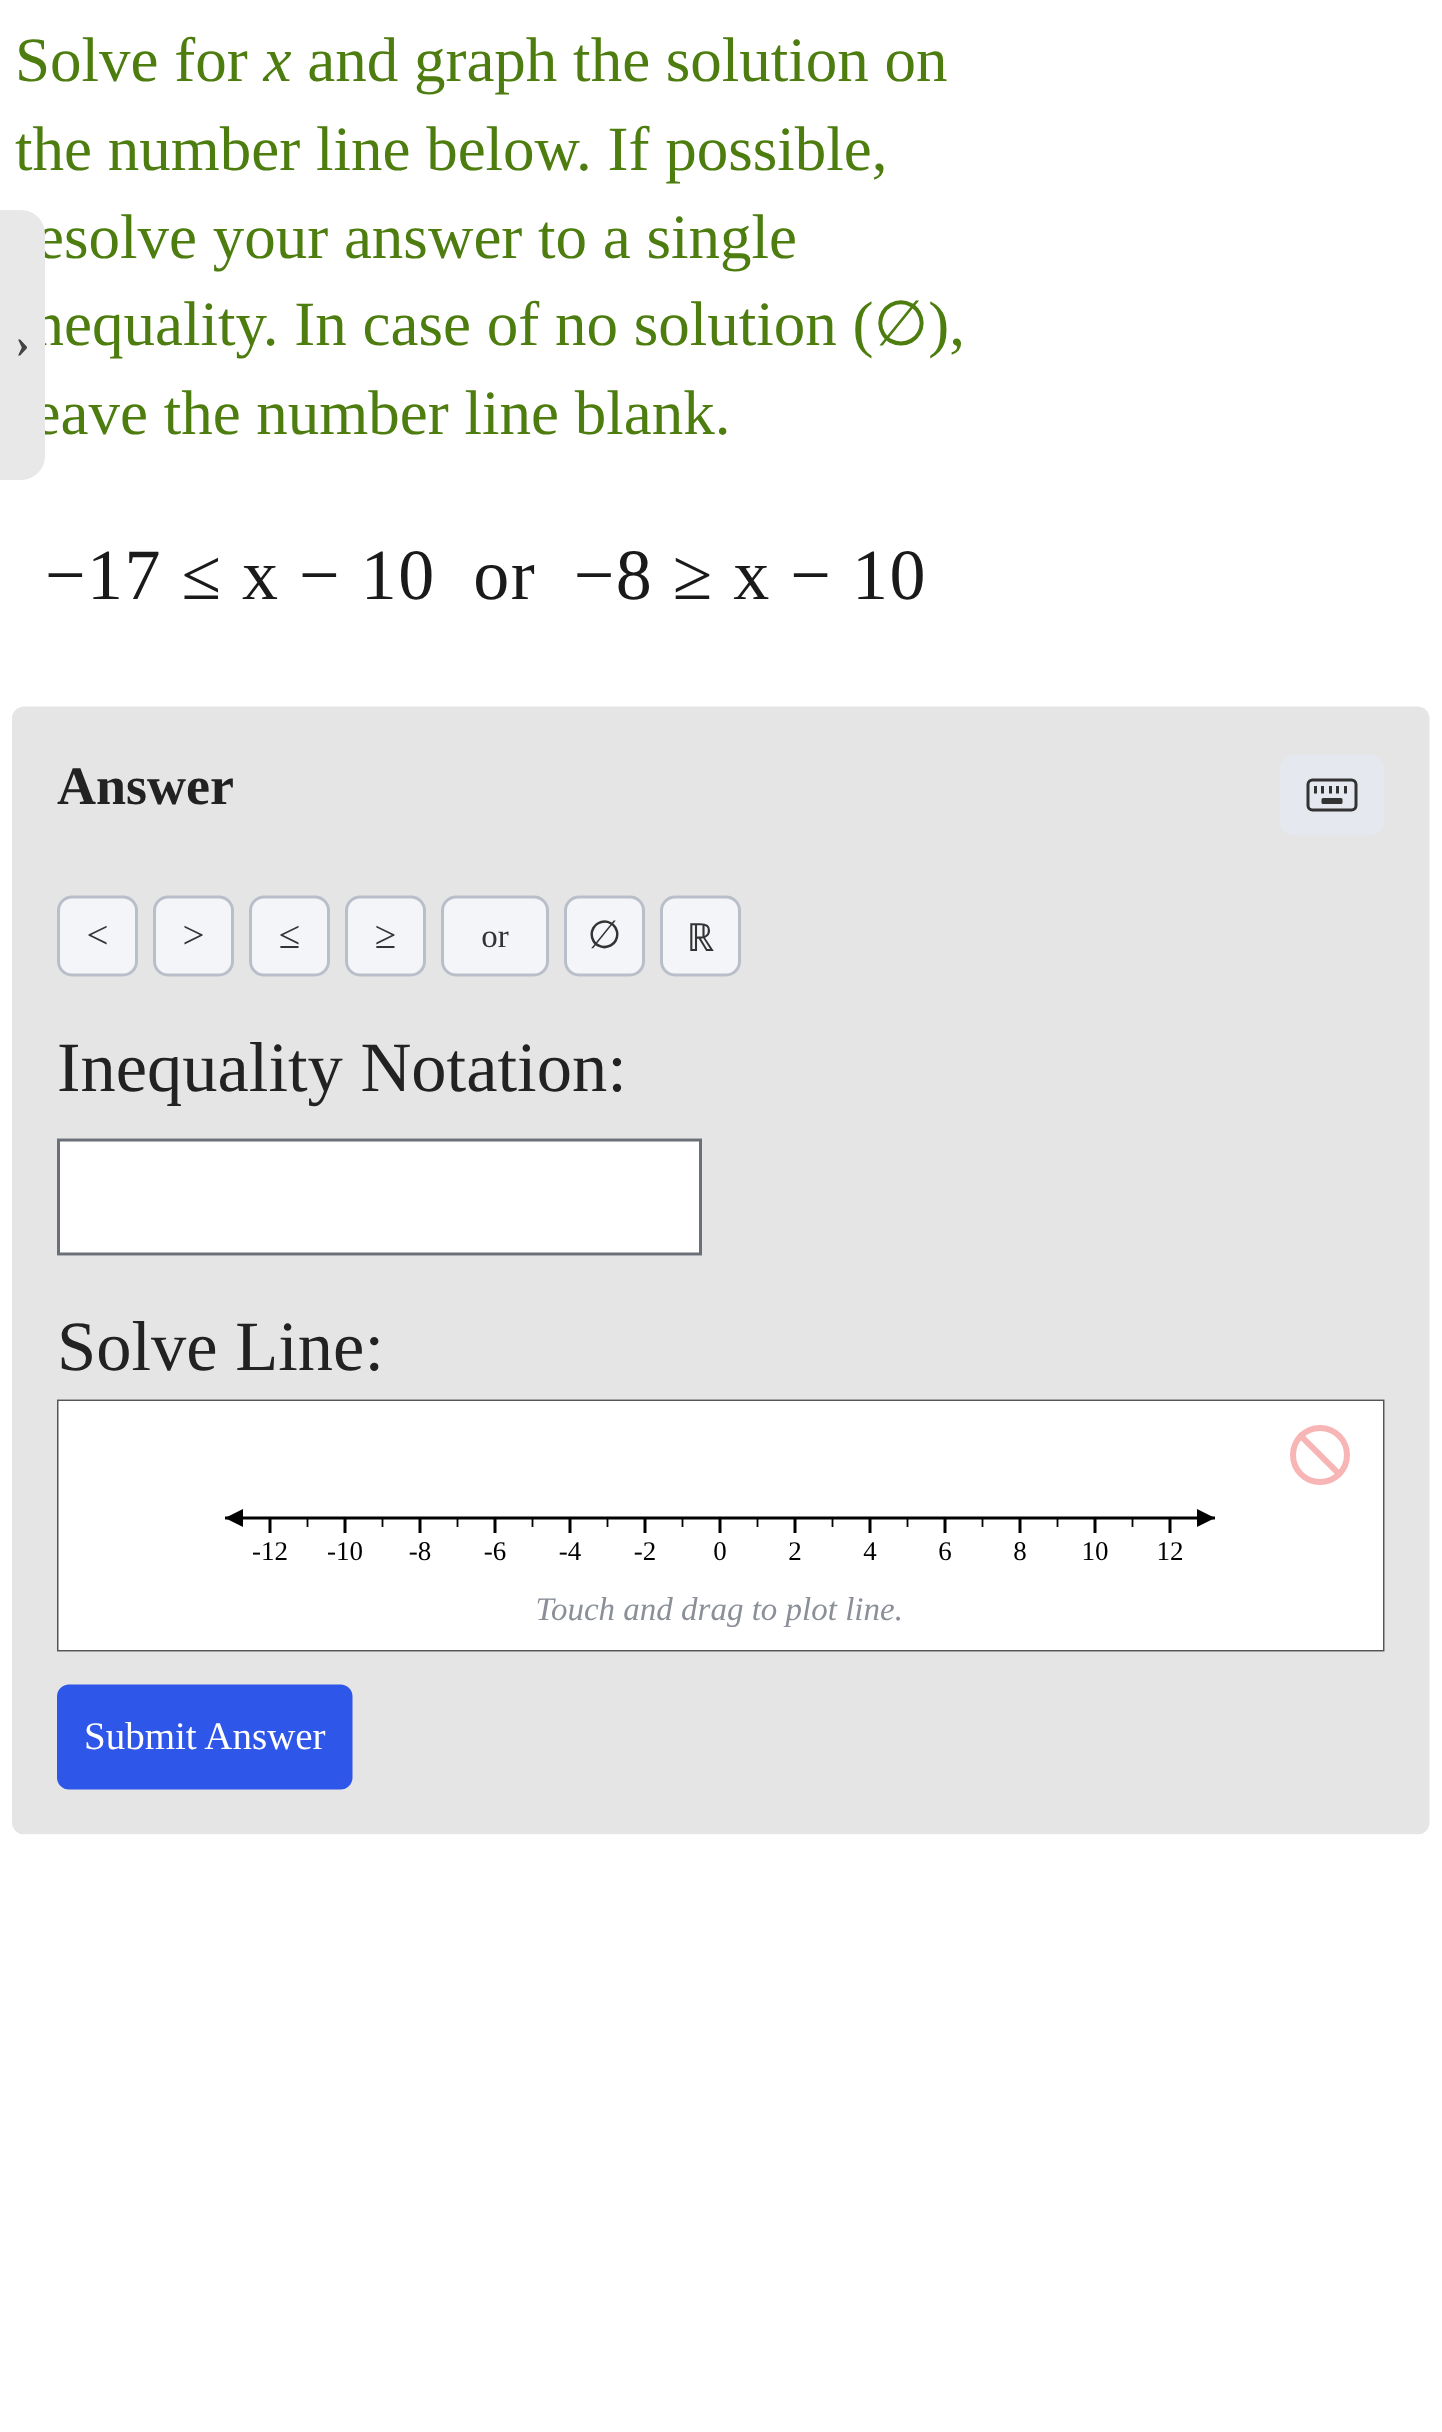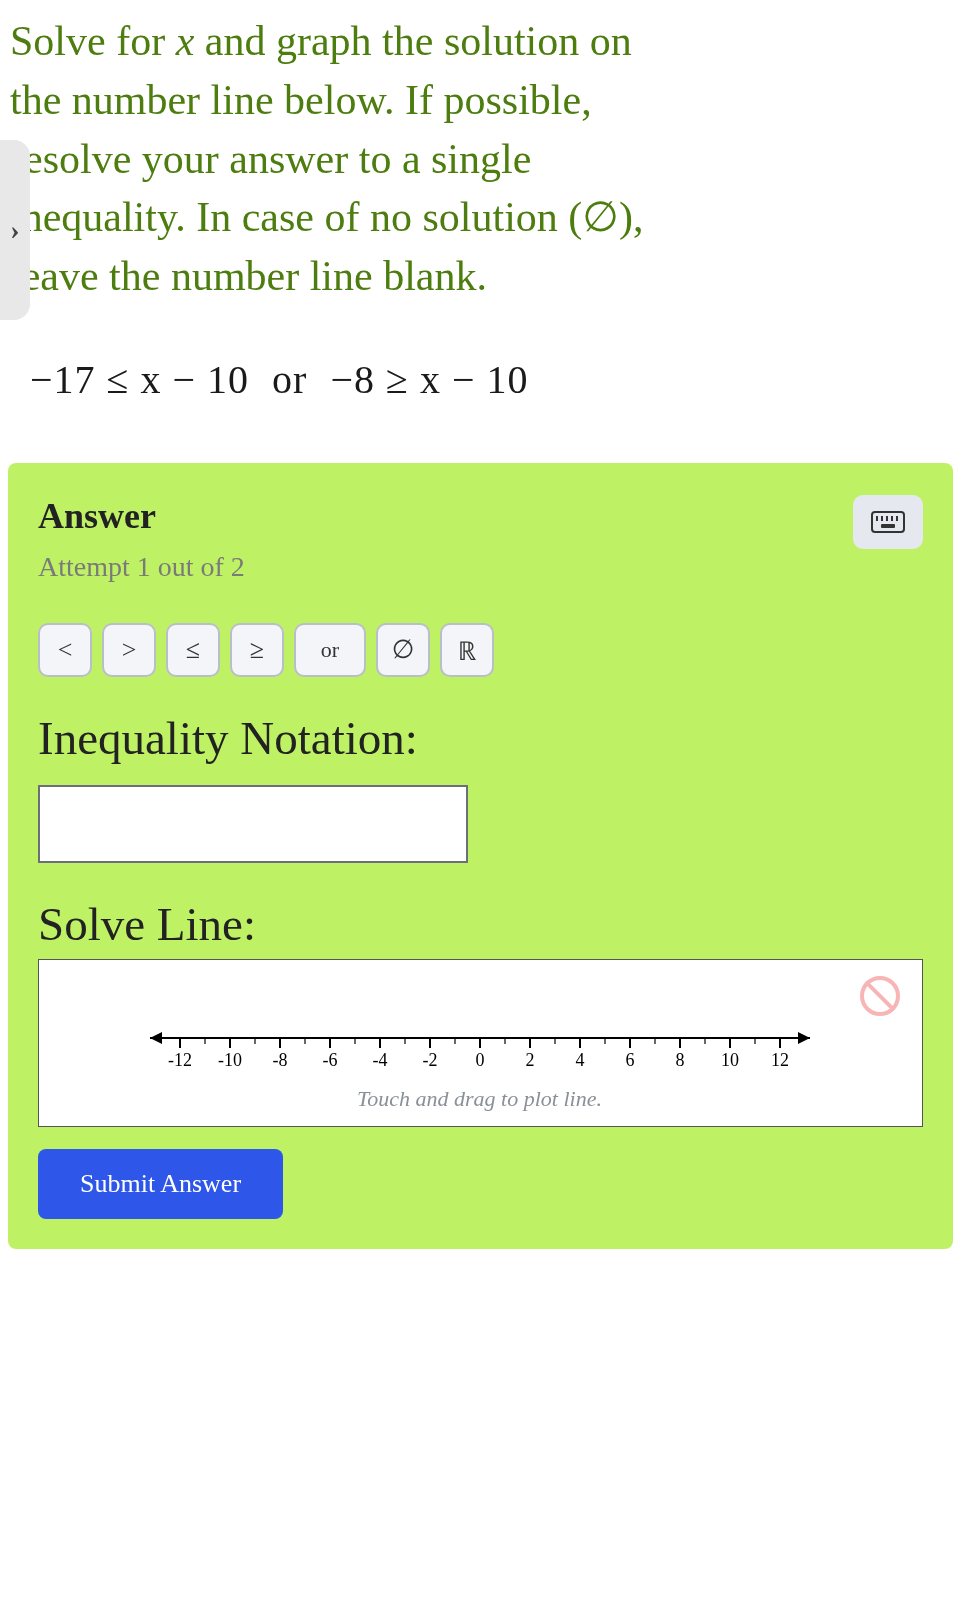--- a/index.html
+++ b/index.html
@@ -10,21 +10,21 @@
   width: 961px;
 }
 .problem-text {
   font-size: 42px;
   line-height: 1.4;
   padding: 12px 10px 0 10px;
   color: #4d7c0f;
 }
 .italic-x { font-style: italic; }
 .equation {
-  font-size: 40px;
+  font-size: 48px;
   padding: 50px 20px 60px 30px;
   font-family: Georgia, serif;
   letter-spacing: 1px;
 }
 .equation .or { margin: 0 12px; }
 .expand-tab {
   position: absolute;
   left: 0;
   top: 140px;
   width: 30px;
@@ -32,21 +32,21 @@
   background: #e8e8e8;
   border-radius: 0 16px 16px 0;
   display: flex;
   align-items: center;
   justify-content: center;
   color: #444;
   font-size: 28px;
   font-weight: bold;
 }
 .answer-panel {
-  background: #bef264;
+  background: #e5e5e5;
   margin: 0 8px;
   padding: 32px 30px 30px 30px;
   border-radius: 8px;
 }
 .answer-header {
   display: flex;
   justify-content: space-between;
   align-items: flex-start;
 }
 .answer-title {
@@ -158,21 +158,21 @@
   margin-top: 8px;
   font-family: Georgia, serif;
   font-style: italic;
 }
 .submit-btn {
   background: #2e56e9;
   color: #fff;
   font-size: 26px;
   border: none;
   border-radius: 8px;
-  padding: 20px 42px;
+  padding: 20px 18px;
   margin-top: 22px;
   font-family: Georgia, serif;
 }
 </style>
 </head>
 <body>
 
 <div class="problem-text">
   <span>Solve for </span><span class="italic-x">x</span><span> and graph the solution on</span><br>
   <span>the number line below. If possible,</span><br>
@@ -188,21 +188,20 @@
 <div class="equation">
   <span>−17 ≤ x − 10</span>
   <span class="or">or</span>
   <span>−8 ≥ x − 10</span>
 </div>
 
 <div class="answer-panel">
   <div class="answer-header">
     <div>
       <div class="answer-title">Answer</div>
-      <div class="attempt">Attempt 1 out of 2</div>
     </div>
     <div class="keyboard-btn">
       <div class="keyboard-icon"></div>
     </div>
   </div>
 
   <div class="symbol-row">
     <button class="sym-btn">&lt;</button>
     <button class="sym-btn">&gt;</button>
     <button class="sym-btn">≤</button>

